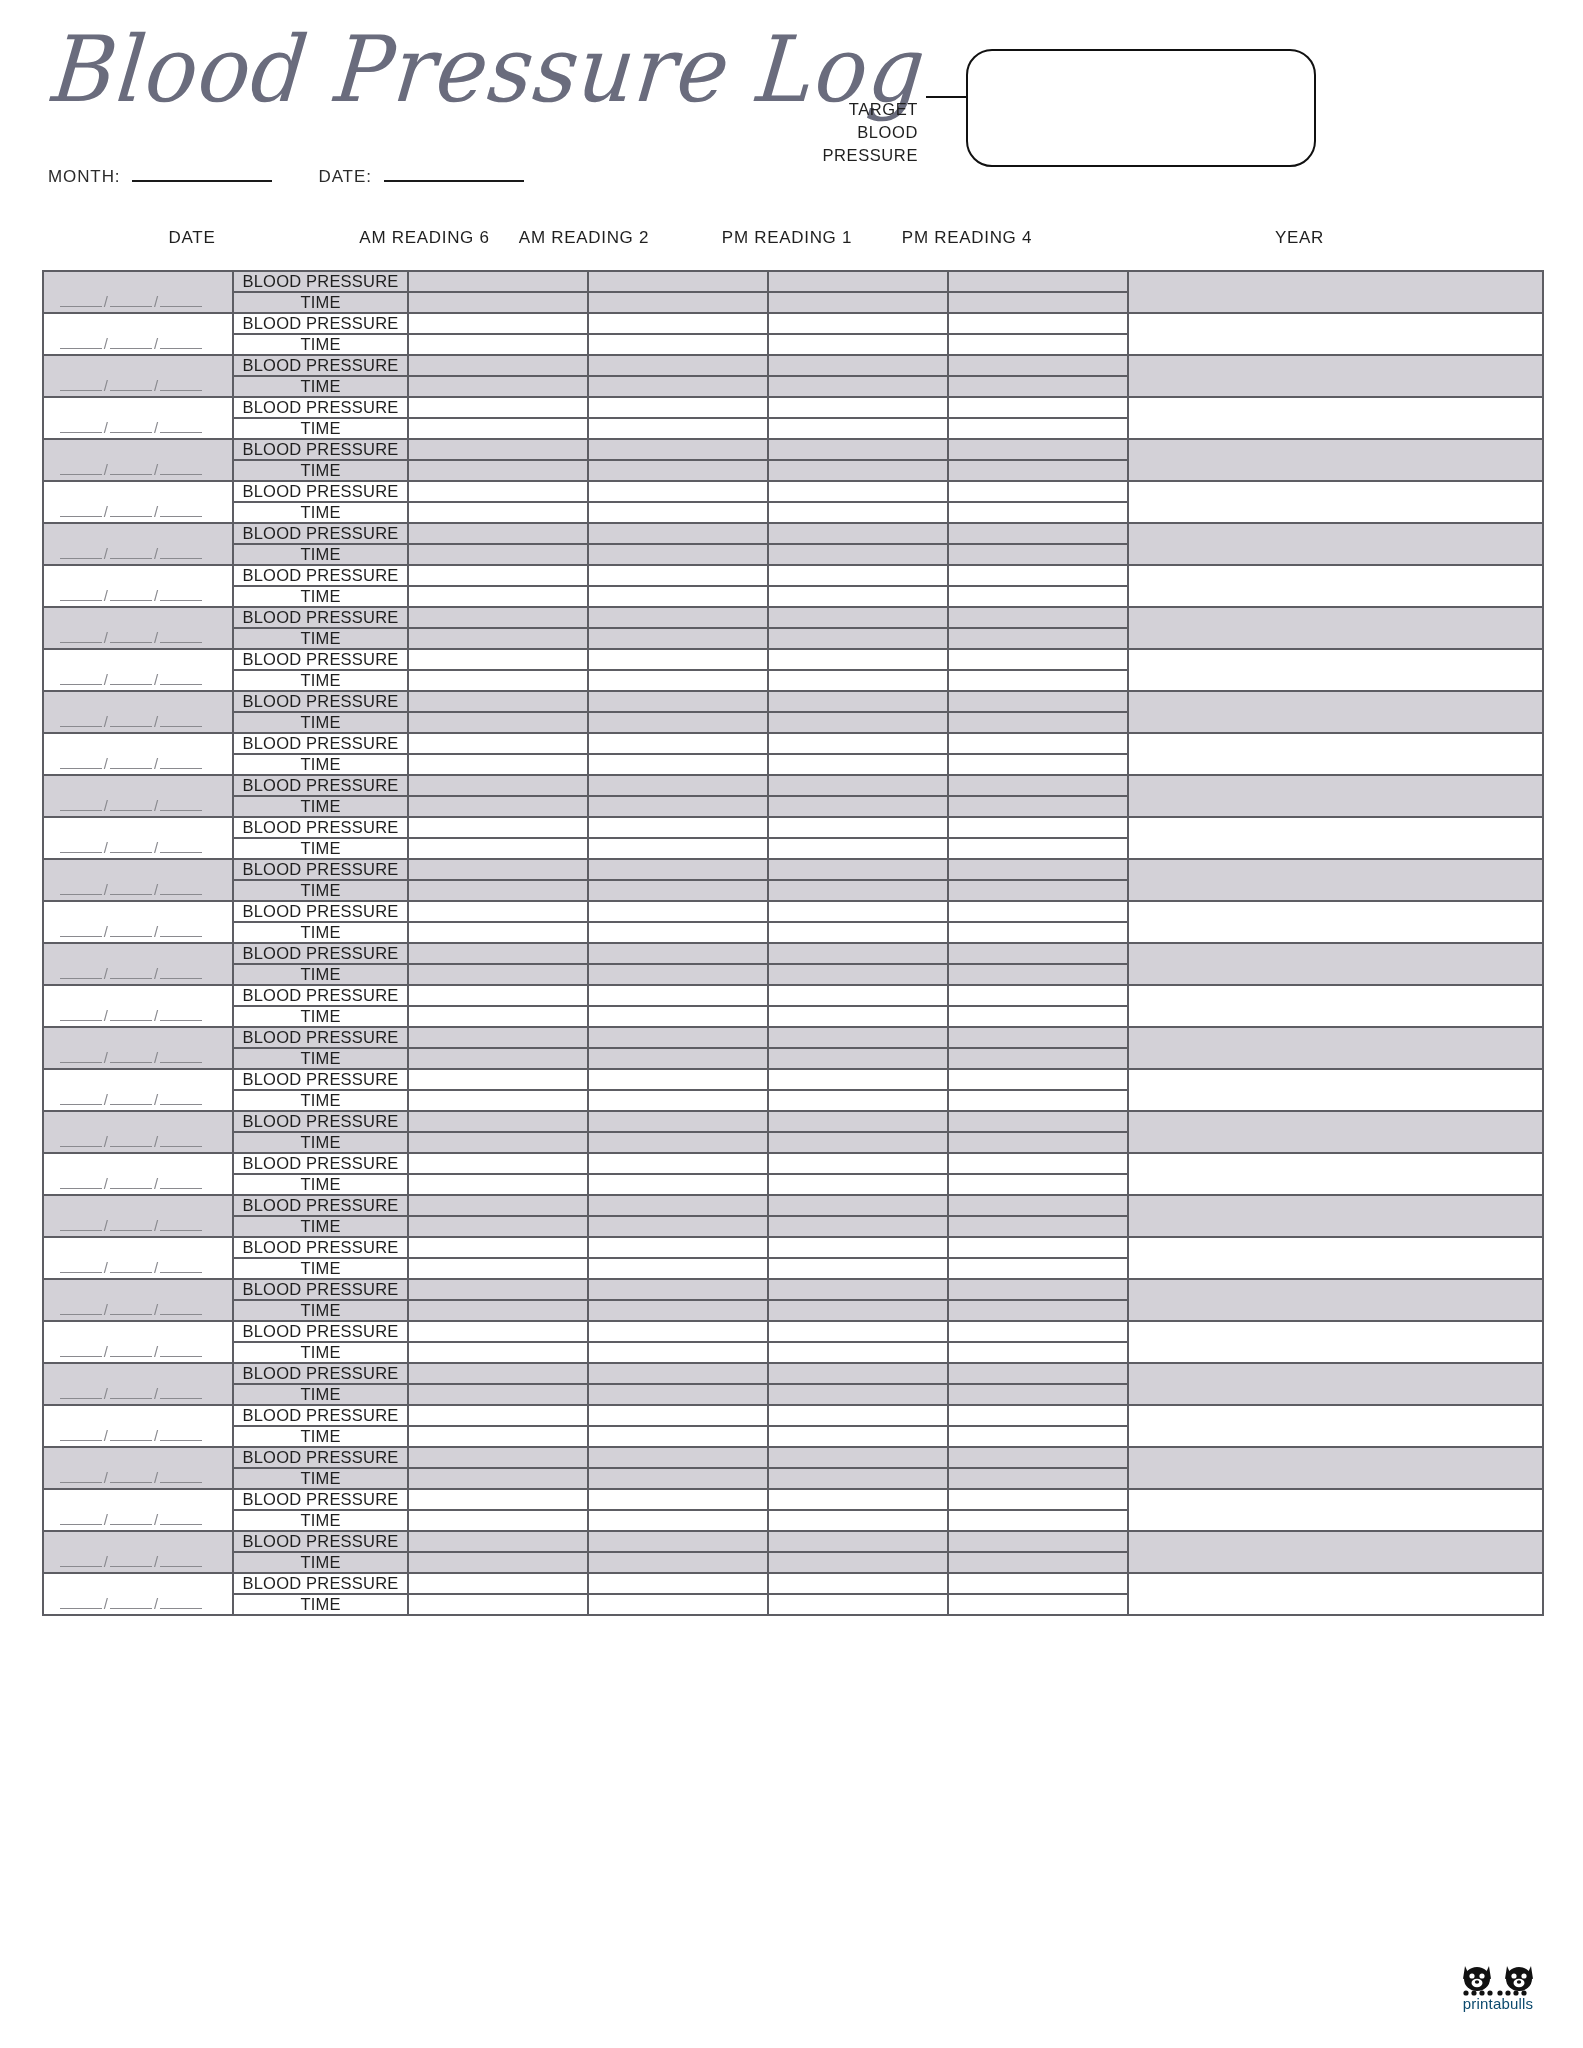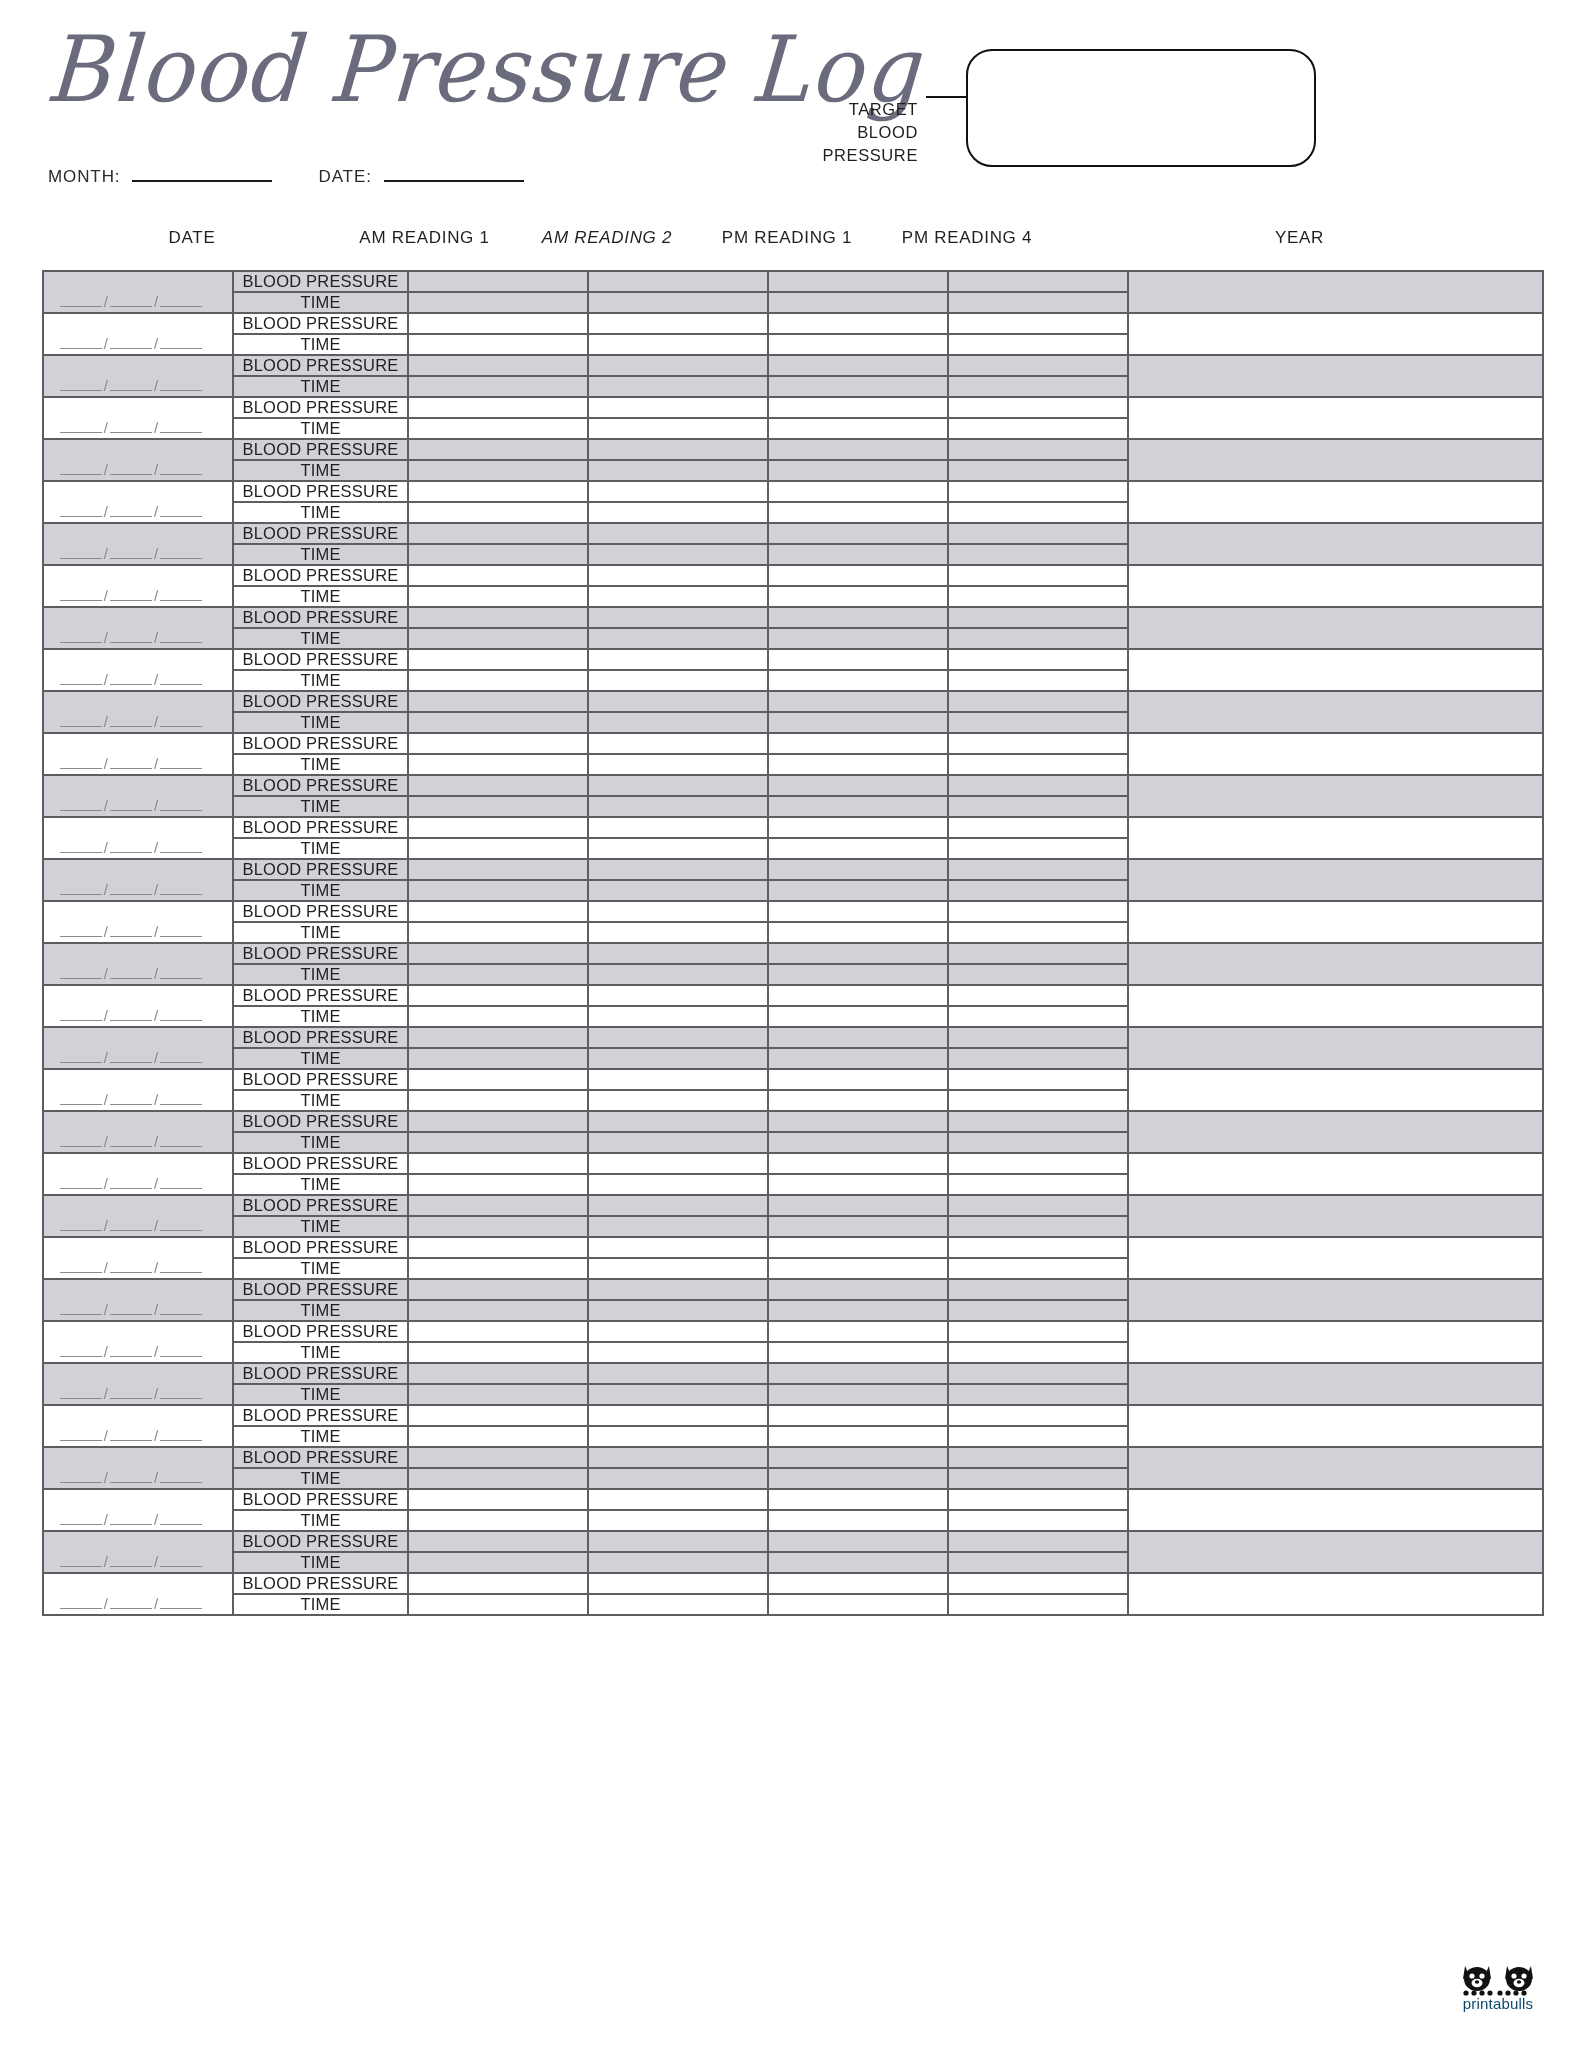--- a/index.html
+++ b/index.html
@@ -239,22 +239,22 @@
         <div>BLOOD</div>
         <div>PRESSURE</div>
       </div>
       <div class="target-connector"></div>
       <div class="target-box"></div>
     </div>
   </div>
 
   <div class="colheads">
     <div class="colhead" style="left:0px;   width:300px;">DATE</div>
-    <div class="colhead" style="left:290px; width:185px;">AM READING 1</div>
-    <div class="colhead" style="left:475px; width:180px;font-style:italic;">AM READING 2</div>
+    <div class="colhead" style="left:290px; width:185px;">AM READING 6</div>
+    <div class="colhead" style="left:452px; width:180px;">AM READING 2</div>
     <div class="colhead" style="left:655px; width:180px;">PM READING 1</div>
     <div class="colhead" style="left:835px; width:180px;">PM READING 4</div>
     <div class="colhead" style="left:1015px;width:485px;">YEAR</div>
   </div>
 
   <table class="table">
     <colgroup>
       <col style="width:190px">
       <col style="width:175px">
       <col style="width:180px">

